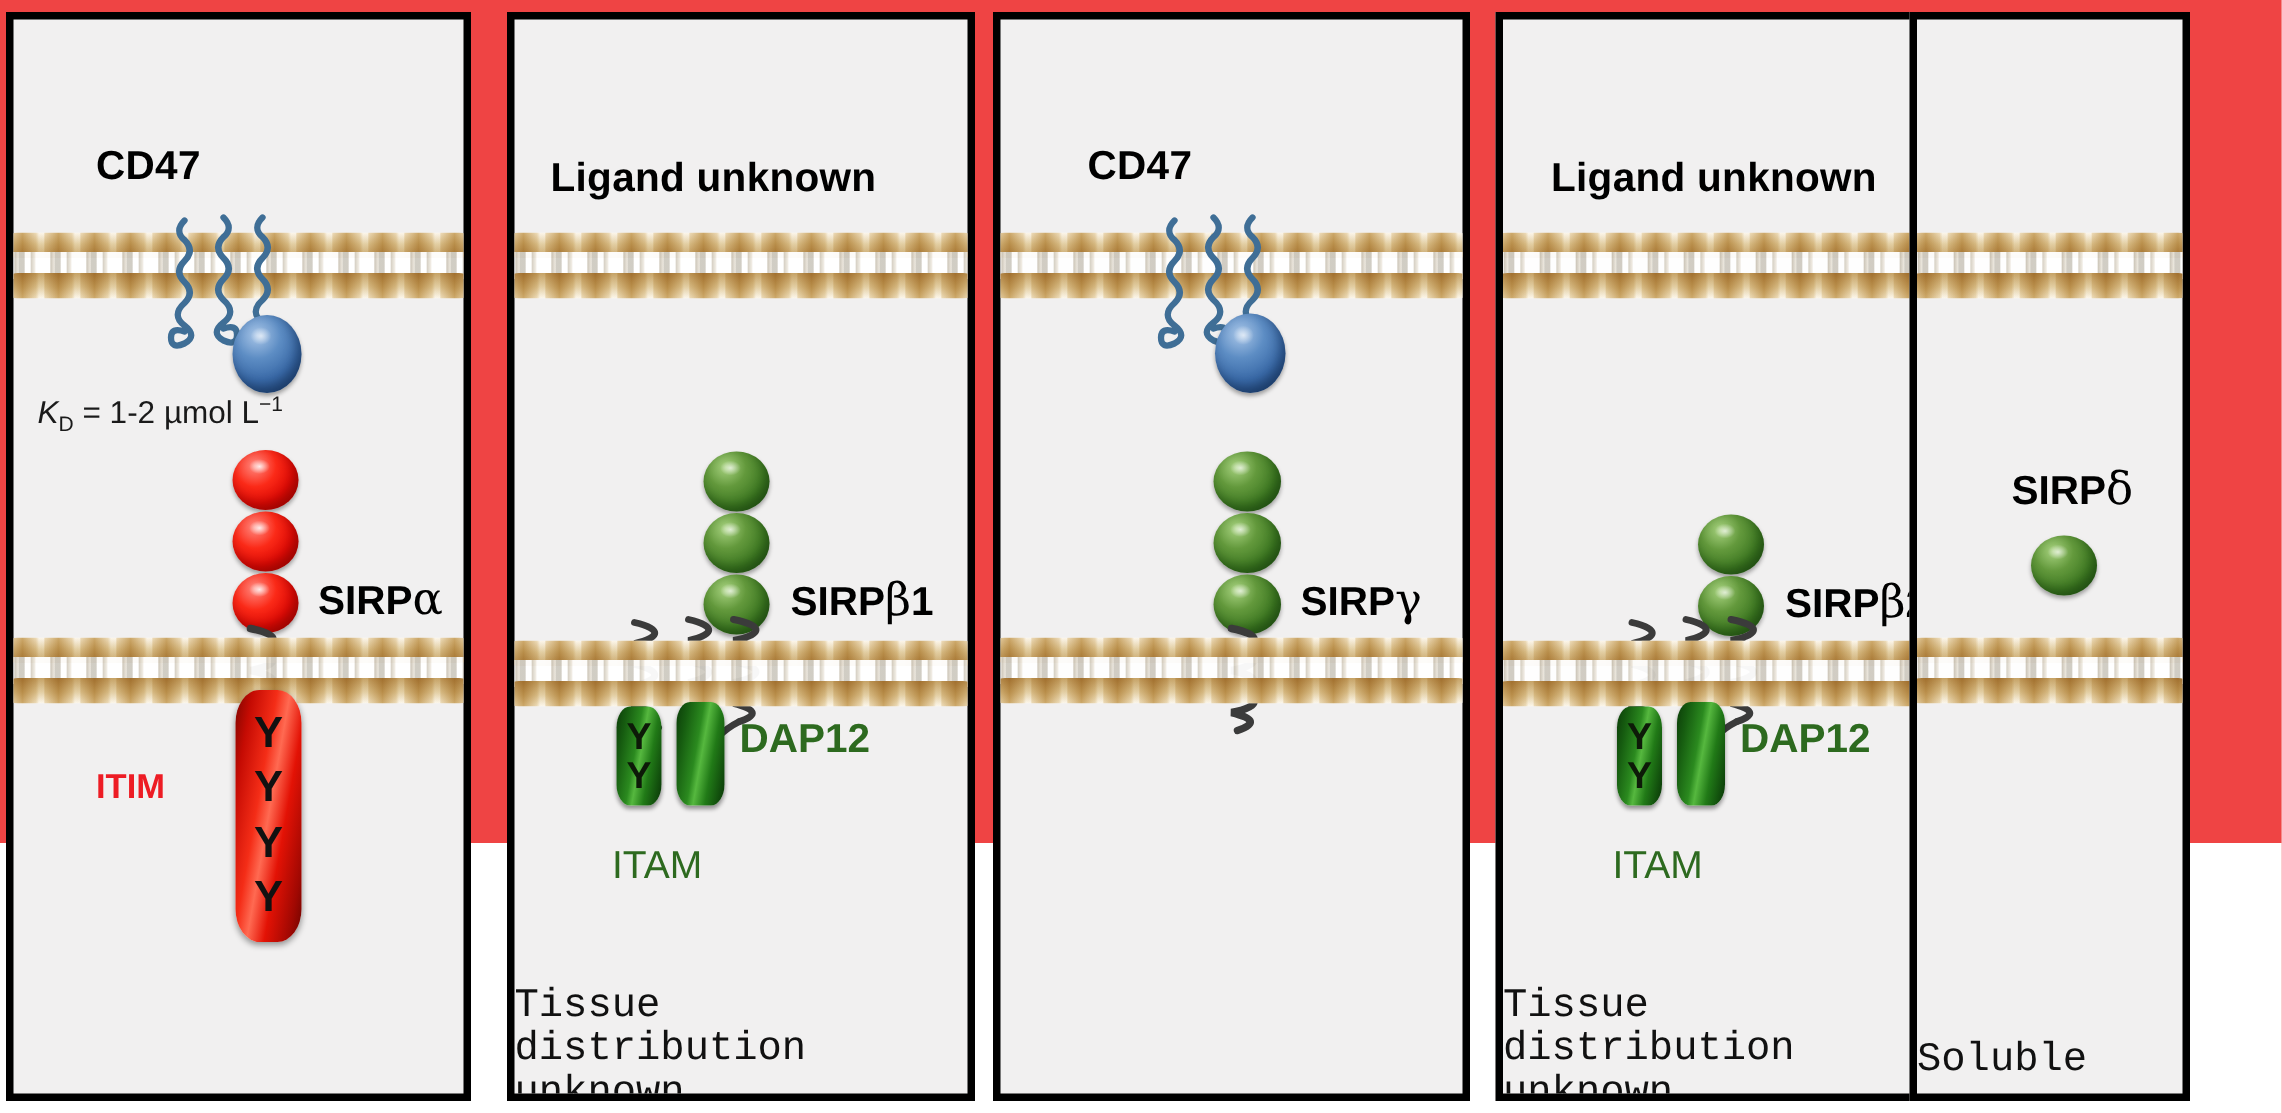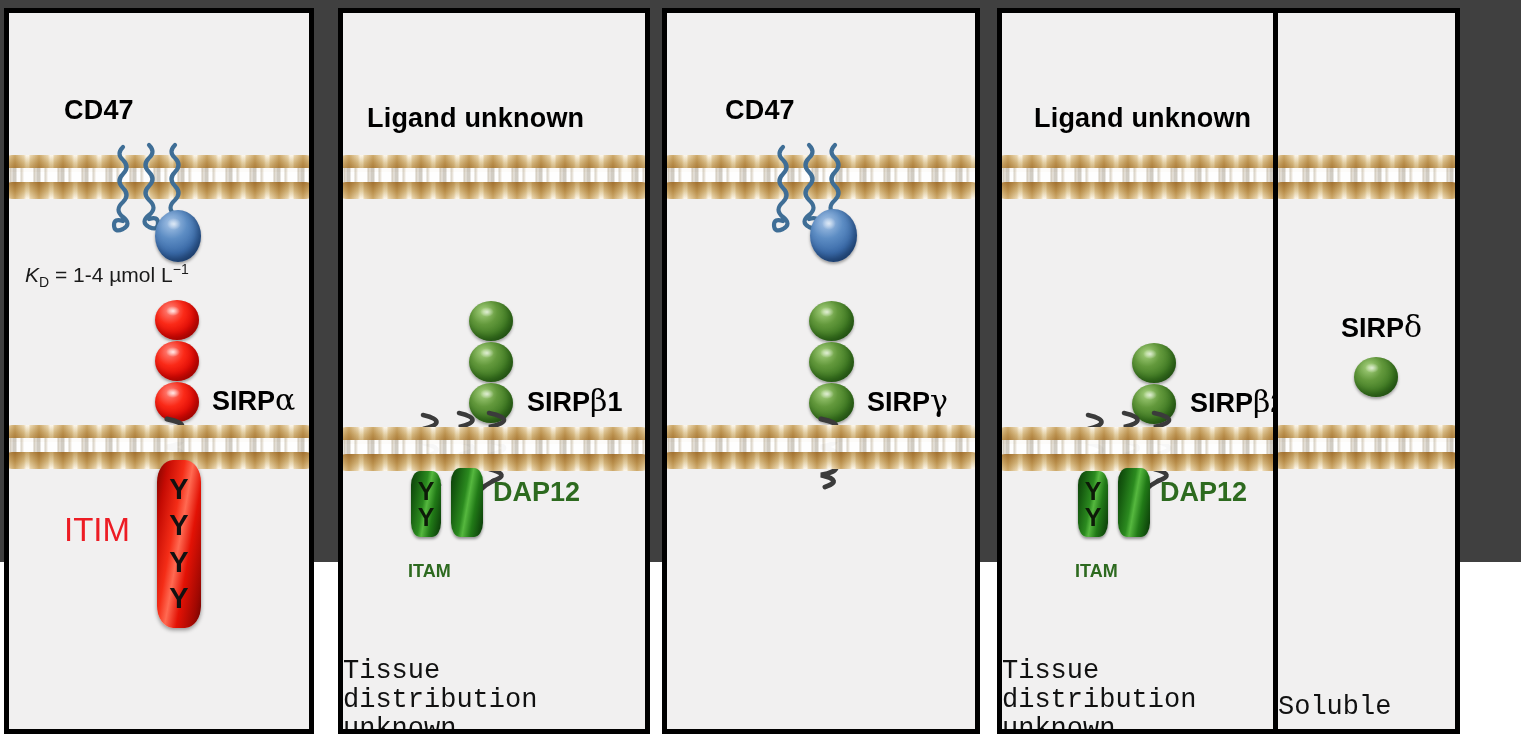--- a/index.html
+++ b/index.html
@@ -2,21 +2,21 @@
 <html><head>
 <meta charset="utf-8">
 <title>SIRP family members diagram</title>
 <style>
   html,body{margin:0;padding:0;background:#ffffff;}
   body{
     width:1521px;height:742px;overflow:hidden;
     font-family:"Liberation Sans","DejaVu Sans",sans-serif;
     position:relative;
   }
-  #board{position:relative;width:1521px;height:562px;background:#404040;}
+  #board{position:relative;width:1521px;height:562px;background:#ef4444;}
 
   .panel{
     position:absolute;top:8px;height:726px;
     background:#f1f0f0;
     border:5px solid #000000;
     box-sizing:border-box;
     overflow:hidden;
   }
   .panel-inner{position:absolute;inset:0;}
 
@@ -79,23 +79,23 @@
   
   .lbl{position:absolute;white-space:nowrap;color:#000;}
   .lbl-top{font-weight:bold;font-size:27px;letter-spacing:.2px;}
   .lbl-kd{font-size:21px;color:#1a1a1a;}
   .lbl-kd i{font-style:italic;}
   .lbl-kd sub{font-size:14px;}
   .lbl-kd sup{font-size:14px;}
   .lbl-prot{font-weight:bold;font-size:27px;}
   .lbl-prot .gk{font-family:"DejaVu Serif",serif;font-weight:normal;font-size:30px;}
   .lbl-prot .gkb{font-family:"DejaVu Serif",serif;font-weight:normal;font-size:30px;}
-  .lbl-itim{font-weight:normal;font-size:33px;color:#ed1c24;}
+  .lbl-itim{font-weight:bold;font-size:23px;color:#ed1c24;}
   .lbl-dap{font-weight:bold;font-size:27px;color:#2d6a1f;}
-  .lbl-itam{font-weight:bold;font-size:18px;color:#2d6a1f;}
+  .lbl-itam{font-weight:normal;font-size:26px;color:#2d6a1f;}
   .lbl-bottom{
     position:absolute;left:0;right:0;text-align:left;
     font-size:27px;color:#111;line-height:1.08;font-weight:400;font-family:Liberation Mono, monospace;
   }
 
   
   .sph{position:absolute;border-radius:50%;}
   .sph.red{
     background:
       radial-gradient(circle at 34% 26%, #ff8a80 0%, #fb2a18 34%, #e00b05 62%, #a50601 100%);
@@ -177,21 +177,21 @@
           <path d="M14,6 q-7,7 0,13 q7,7 0,14 q-7,7 0,14 q7,7 0,14 q-9,8 0,15 q9,7 0,12 q-9,4 -9,-4 q0,-7 9,-4"></path>
           <path d="M40,4 q7,7 0,13 q-7,7 0,14 q7,7 0,14 q-7,7 0,14 q9,8 0,15 q-9,7 0,12 q9,4 9,-4 q0,-7 -9,-4"></path>
           <path d="M66,4 q-7,7 0,13 q7,7 0,14 q-7,7 0,14 q7,7 0,14 q-9,8 0,15 q9,7 0,12"></path>
           <path d="M66,86 q4,8 0,16"></path>
         </g>
       </svg>
 
       <div class="sph blue" style="left:146px;top:197px;width:46px;height:52px;"></div>
 
       <div class="lbl lbl-kd" style="left:16px;top:248px;">
-        <i>K</i><sub>D</sub><span> = 1-4 µmol L</span><sup>−1</sup>
+        <i>K</i><sub>D</sub><span> = 1-2 µmol L</span><sup>−1</sup>
       </div>
 
       <div class="sph red" style="left:146px;top:287px;width:44px;height:40px;"></div>
       <div class="sph red" style="left:146px;top:328px;width:44px;height:40px;"></div>
       <div class="sph red" style="left:146px;top:369px;width:44px;height:40px;"></div>
 
       <div class="lbl lbl-prot" style="left:203px;top:369px;">
         <span>SIRP</span><span class="gk">α</span>
       </div>
 

